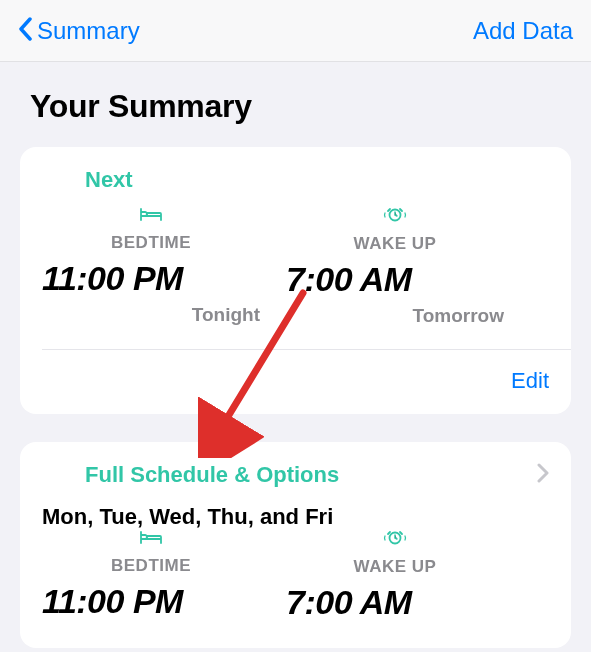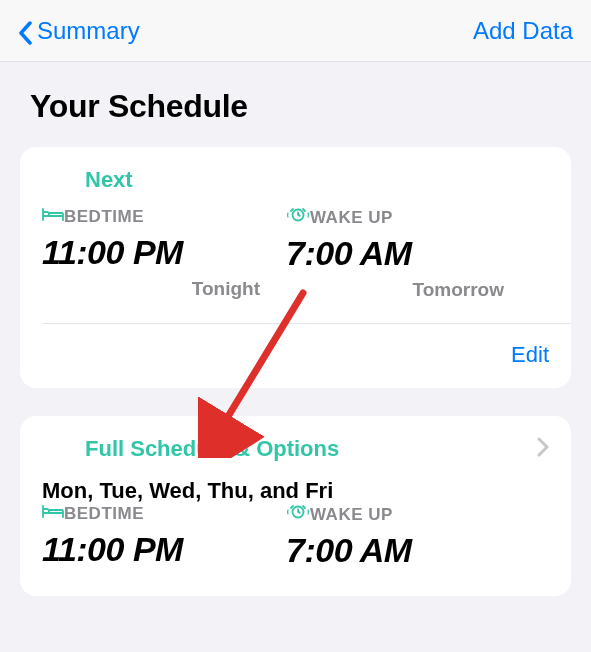--- a/index.html
+++ b/index.html
@@ -15,21 +15,21 @@
     height: 62px;
     background: #f8f8f9;
     border-bottom: 1px solid #e1e1e4;
     display: flex;
     align-items: center;
     justify-content: space-between;
     padding: 0 18px;
   }
   .nav-left {
     display: flex;
-    align-items: flex-end;
+    align-items: flex-start;
     gap: 4px;
     color: #007aff;
     font-size: 24px;
     font-weight: 400;
   }
   .nav-left svg { display: block; }
   .nav-title {
     position: absolute;
     left: 0; right: 0;
     text-align: center;
@@ -76,25 +76,27 @@
   .times-row {
     display: flex;
     gap: 26px;
   }
   .time-col {
     width: 218px;
   }
   .label-row {
     display: flex;
     align-items: center;
+    gap: 6px;
     color: #8a8a8e;
     font-size: 17px;
     font-weight: 600;
     letter-spacing: 0.5px;
     margin-bottom: 6px;
+    flex-direction: column;
   }
   .label-row svg { color: #31c6a7; flex-shrink: 0; }
   .time-value {
     font-size: 34px;
     font-weight: 800;
     color: #000;
     letter-spacing: -0.5px;
     margin-bottom: 6px;
     font-style: italic;
   }
@@ -138,21 +140,21 @@
       <svg width="15" height="24" viewBox="0 0 15 24" fill="none">
           <path d="M12 2 L3 12 L12 22" stroke="#007aff" stroke-width="3.5" stroke-linecap="round" stroke-linejoin="round"></path>
         </svg>
     </span>
     <span>Summary</span>
   </div>
   <div class="nav-right">Add Data</div>
 </div>
 
 <div class="content">
-  <div class="section-title">Your Schedule</div>
+  <div class="section-title">Your Summary</div>
 
   <div class="card">
     <div class="card-header-teal">Next</div>
     <div class="times-row">
       <div class="time-col">
         <div class="label-row">
           <span>
             <svg width="22" height="14" viewBox="0 0 22 14">
                 <path d="M1 1 v11 M1 8 h20 v4 M1 8 v-4 h4 a2 2 0 0 1 0 4 M7 8 v-3 h13 a1 1 0 0 1 1 1 v2" stroke="#31c6a7" stroke-width="1.8" fill="none" stroke-linecap="round"></path>
               </svg>

